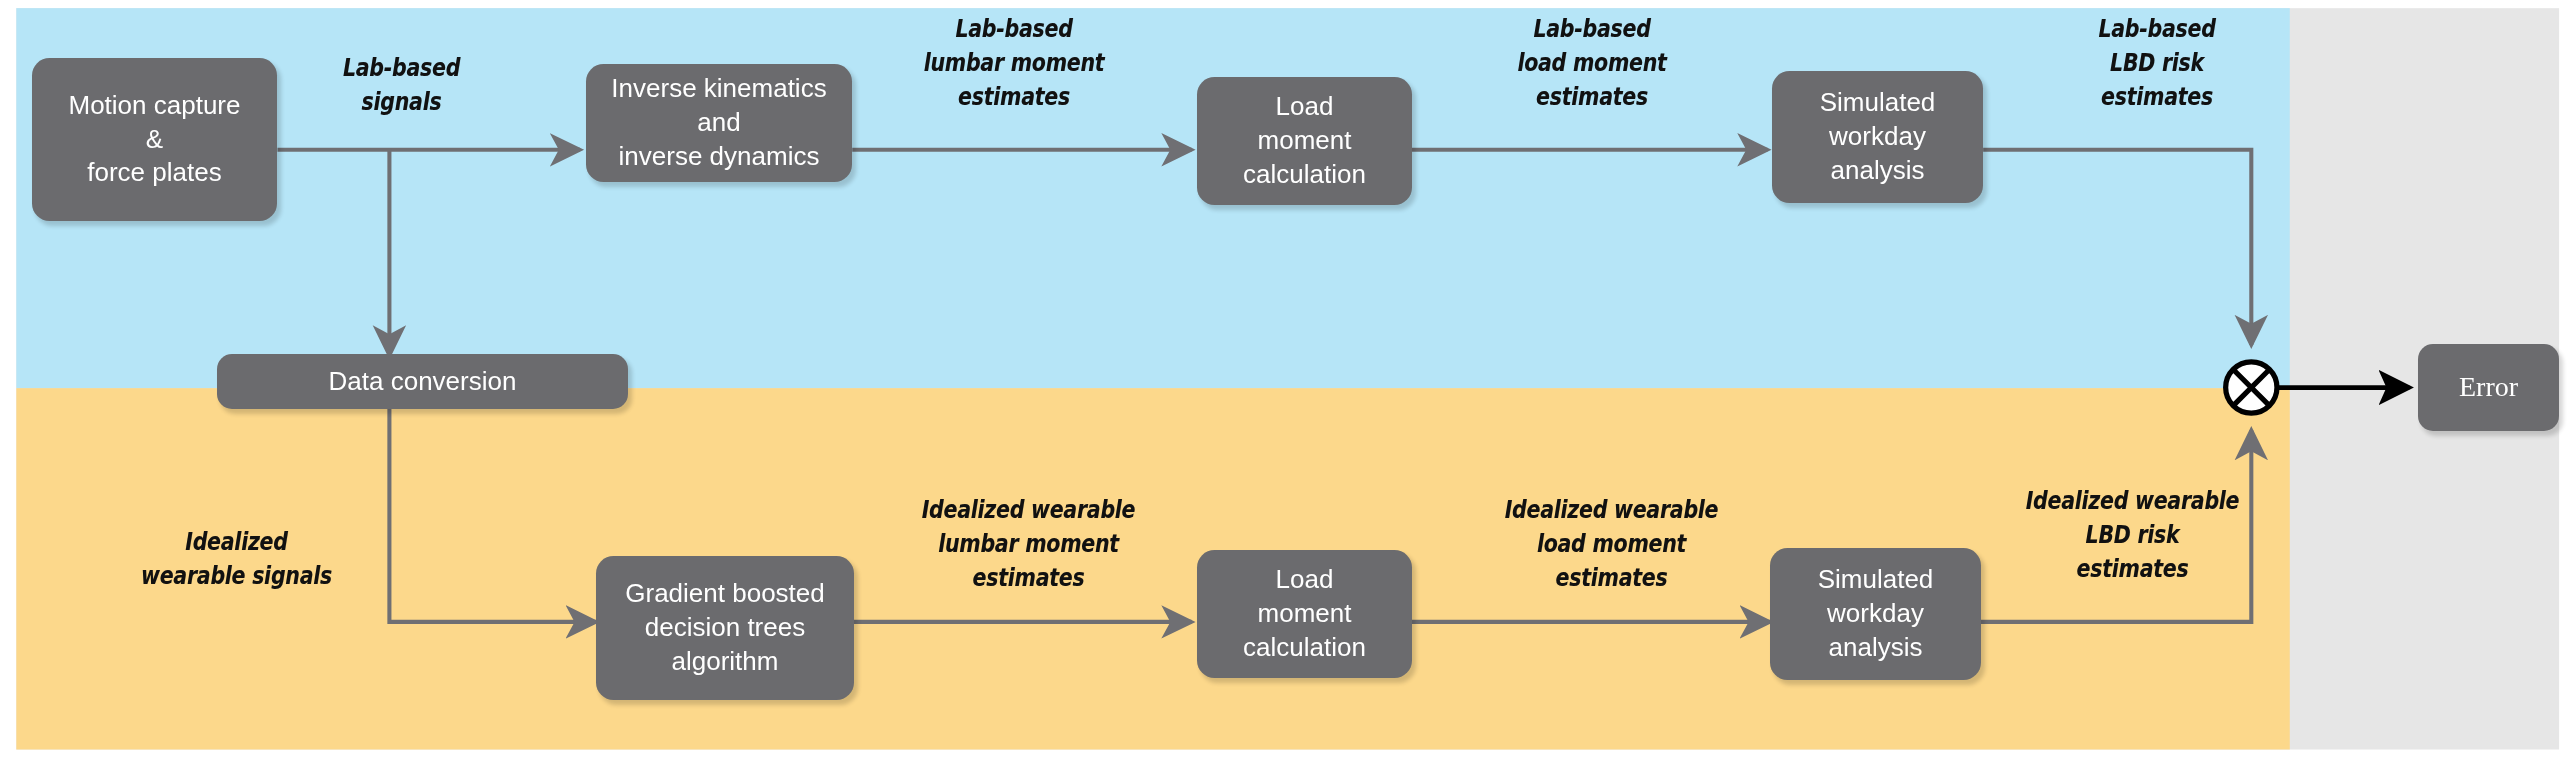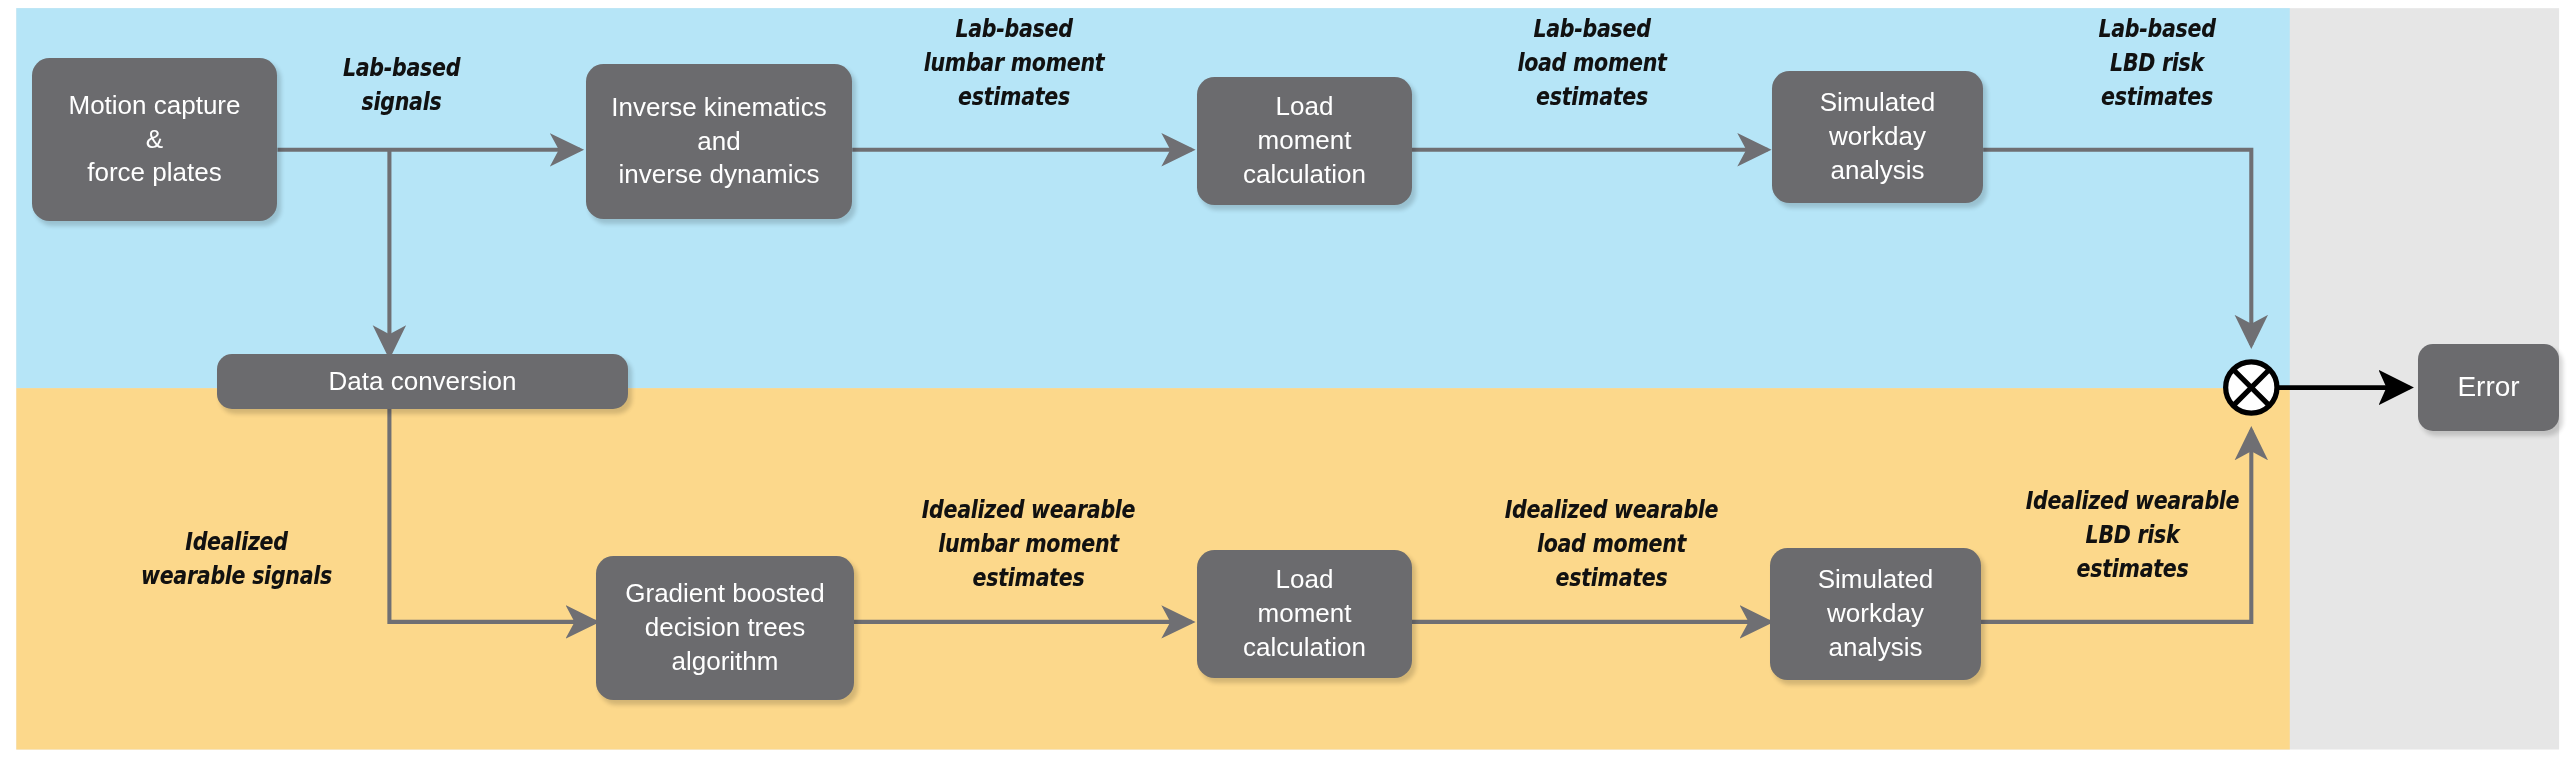--- a/index.html
+++ b/index.html
@@ -105,21 +105,21 @@
       <path d="M3831,634 L3893,696 M3893,634 L3831,696" stroke="#000000" stroke-width="9" fill="none"></path>
     </g>
 
     <path d="M3906,665 L4133,665" stroke="#000000" stroke-width="8" fill="none" marker-end="url(#ahb)"></path>
   </svg>
 
   <div class="node" style="left:32px; top:58px; width:245px; height:163px;">Motion capture
 &amp;
 force plates</div>
 
-  <div class="node" style="left:586px; top:64px; width:266px; height:155px;">Inverse kinematics
+  <div class="node" style="left:586px; top:64px; width:266px; height:118px;">Inverse kinematics
 and
 inverse dynamics</div>
 
   <div class="node" style="left:1197px; top:77px; width:215px; height:128px;">Load
 moment
 calculation</div>
 
   <div class="node" style="left:1772px; top:71px; width:211px; height:132px;">Simulated
 workday
 analysis</div>
@@ -131,21 +131,21 @@
 algorithm</div>
 
   <div class="node" style="left:1197px; top:550px; width:215px; height:128px;">Load
 moment
 calculation</div>
 
   <div class="node" style="left:1770px; top:548px; width:211px; height:132px;">Simulated
 workday
 analysis</div>
 
-  <div class="node" style="left:2418px; top:344px; width:141px; height:87px; border-radius:15px; font-size:28px;">Error</div>
+  <div class="node" style="left:2418px; top:344px; width:141px; height:87px; border-radius:15px; font-size:28px;font-family:Liberation Serif, serif;">Error</div>
 
   <div class="edge-label" style="left:279px; top:51px; width:245px;">Lab-based
 signals</div>
 
   <div class="edge-label" style="left:839px; top:11.7px; width:350px;">Lab-based
 lumbar moment
 estimates</div>
 
   <div class="edge-label" style="left:1417px; top:11.7px; width:350px;">Lab-based
 load moment

